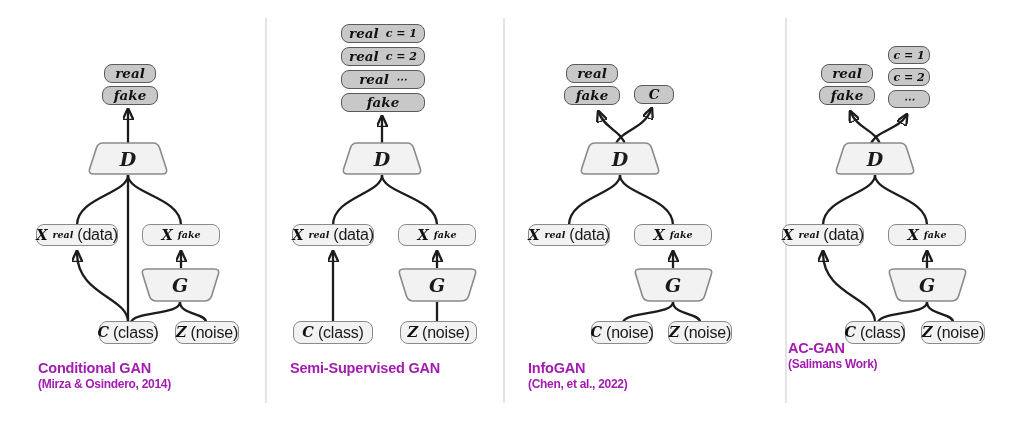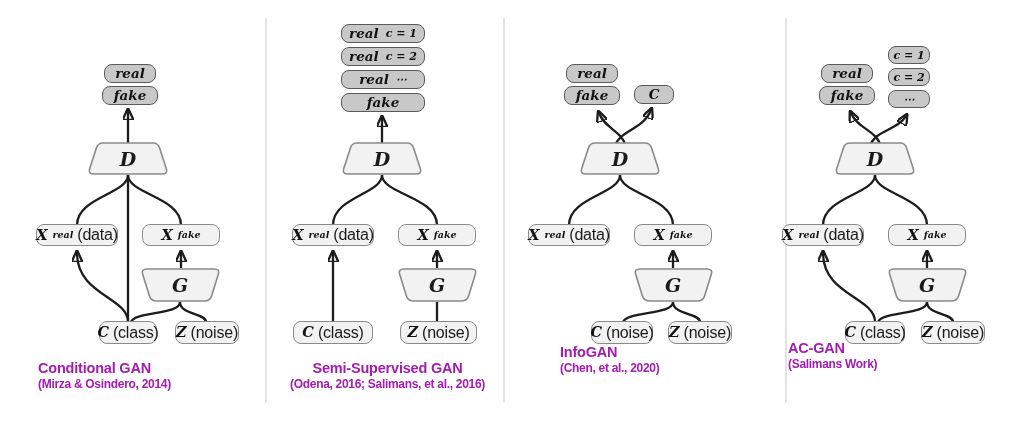--- a/index.html
+++ b/index.html
@@ -162,21 +162,20 @@
     <div class="lbox" style="left:293px;top:321px;width:80px;height:23px;">
       <span class="m sym bold">C</span>
       <span class="ann">(class)</span>
     </div>
     <div class="lbox" style="left:400px;top:321px;width:77px;height:23px;">
       <span class="m sym">Z</span>
       <span class="ann">(noise)</span>
     </div>
     <div class="caption" style="left:290px;top:360px;text-align:center;">
       <div class="cap-title">Semi-Supervised GAN</div>
-      <div class="cap-cite">(Odena, 2016; Salimans, et al., 2016)</div>
     </div>
   </div>
 
   <div class="divider" style="left:503px;"></div>
 
   
   <div class="panel">
     <div class="obox" style="left:566px;top:64px;width:52px;height:19px;">
       <span class="m">real</span>
     </div>
@@ -196,23 +195,23 @@
         <sub class="s">fake</sub>
     </div>
     <div class="lbox" style="left:591px;top:321px;width:62px;height:23px;">
       <span class="m sym bold">C</span>
       <span class="ann">(noise)</span>
     </div>
     <div class="lbox" style="left:668px;top:321px;width:64px;height:23px;">
       <span class="m sym">Z</span>
       <span class="ann">(noise)</span>
     </div>
-    <div class="caption" style="left:528px;top:344px;margin-left:32px;">
+    <div class="caption" style="left:528px;top:360px;">
       <div class="cap-title">InfoGAN</div>
-      <div class="cap-cite">(Chen, et al., 2020)</div>
+      <div class="cap-cite">(Chen, et al., 2022)</div>
     </div>
   </div>
 
   <div class="divider" style="left:785px;"></div>
 
   
   <div class="panel">
     <div class="obox" style="left:821px;top:64px;width:52px;height:19px;">
       <span class="m">real</span>
     </div>

